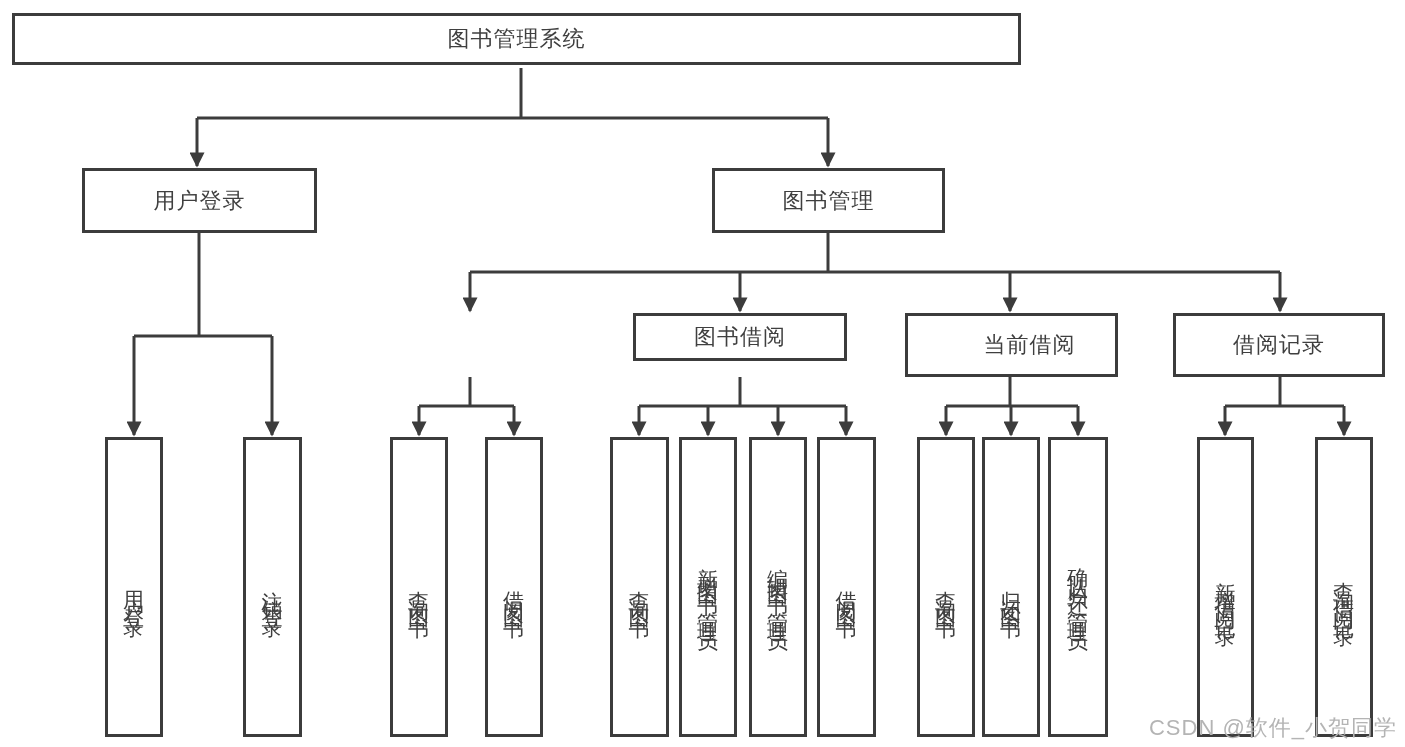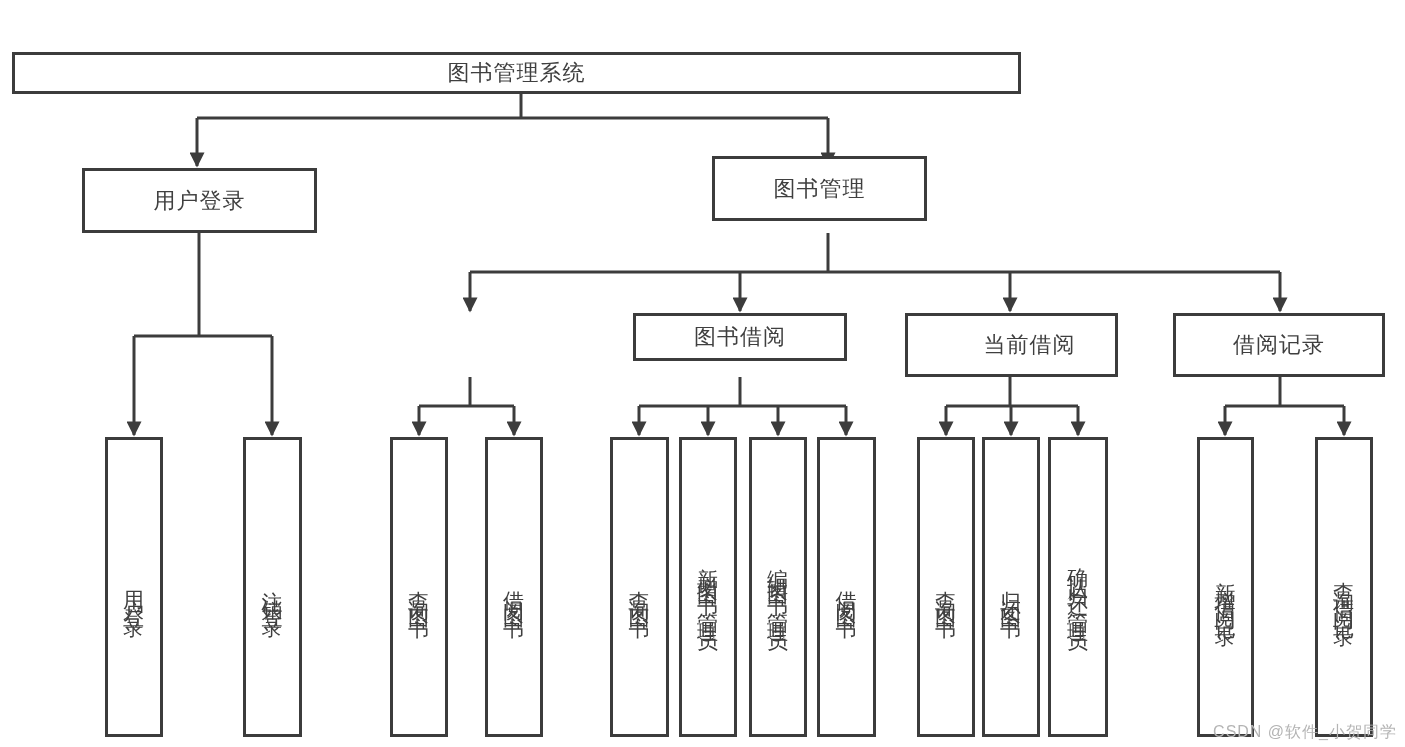--- a/index.html
+++ b/index.html
@@ -15,24 +15,24 @@
     display:flex; align-items:center; justify-content:center;
     color:#3f3f3f;
   }
   .h { font-size:22px; letter-spacing:1px; }
   .v {
     writing-mode:vertical-rl; text-orientation:mixed;
     font-size:21px; letter-spacing:9px; line-height:1;
     padding-top:9px;
   }
   
-  .n-root  { left:12px;  top:13px;  width:1009px; height:42px;margin-top:39px; }
+  .n-root  { left:12px;  top:13px;  width:1009px; height:52px; }
   
   .n-login { left:82px;  top:168px; width:235px; height:65px; }
-  .n-mgmt  { left:712px; top:156px; width:215px; height:65px; }
+  .n-mgmt  { left:712px; top:168px; width:233px; height:65px; }
   
   .n-g0 { left:363px;  top:313px; width:215px; height:64px; }
   .n-g1 { left:633px;  top:313px; width:214px; height:48px; }
   .n-g2 { left:905px;  top:313px; width:213px; height:64px;padding-left:36px; }
   .n-g3 { left:1173px; top:313px; width:212px; height:64px; }
   
   .lf { top:437px; height:300px; }
   .lf1  { left:105px;  width:58px; }
   .lf2  { left:243px;  width:59px; }
   .lf3  { left:390px;  width:58px; }
@@ -41,21 +41,21 @@
   .lf6  { left:679px;  width:58px; }
   .lf7  { left:749px;  width:58px; }
   .lf8  { left:817px;  width:59px; }
   .lf9  { left:917px;  width:58px; }
   .lf10 { left:982px;  width:58px; }
   .lf11 { left:1048px; width:60px; }
   .lf12 { left:1197px; width:57px; }
   .lf13 { left:1315px; width:58px; }
   .watermark {
     position:absolute; right:8px; bottom:4px;
-    color:#b4b4b4; font-size:16px; letter-spacing:1px; z-index:5;
+    color:#b4b4b4; font-size:22px; letter-spacing:1px; z-index:5;
   }
 </style>
 </head>
 <body>
 
 <div id="canvas">
 
   <svg id="wires" width="1405" height="747" viewBox="0 0 1405 747" fill="none" stroke="#3c3c3c" stroke-width="3">
     <defs>
       <marker id="arr" viewBox="0 0 10 10" refX="9" refY="5" markerWidth="6.5" markerHeight="5" orient="auto">

